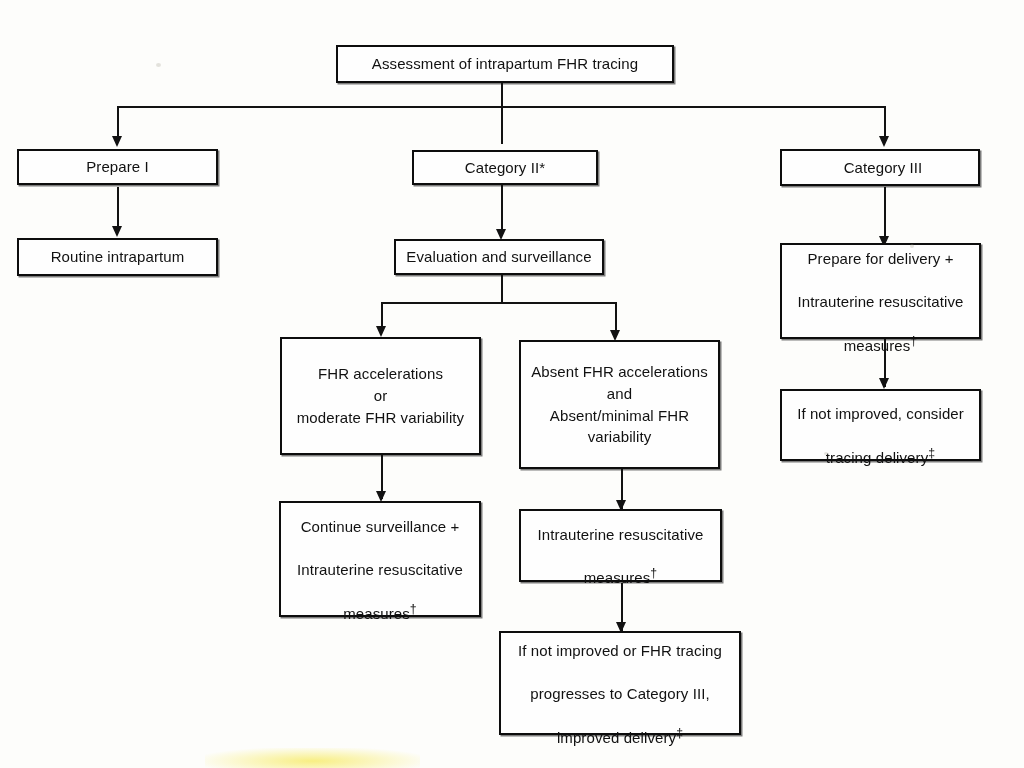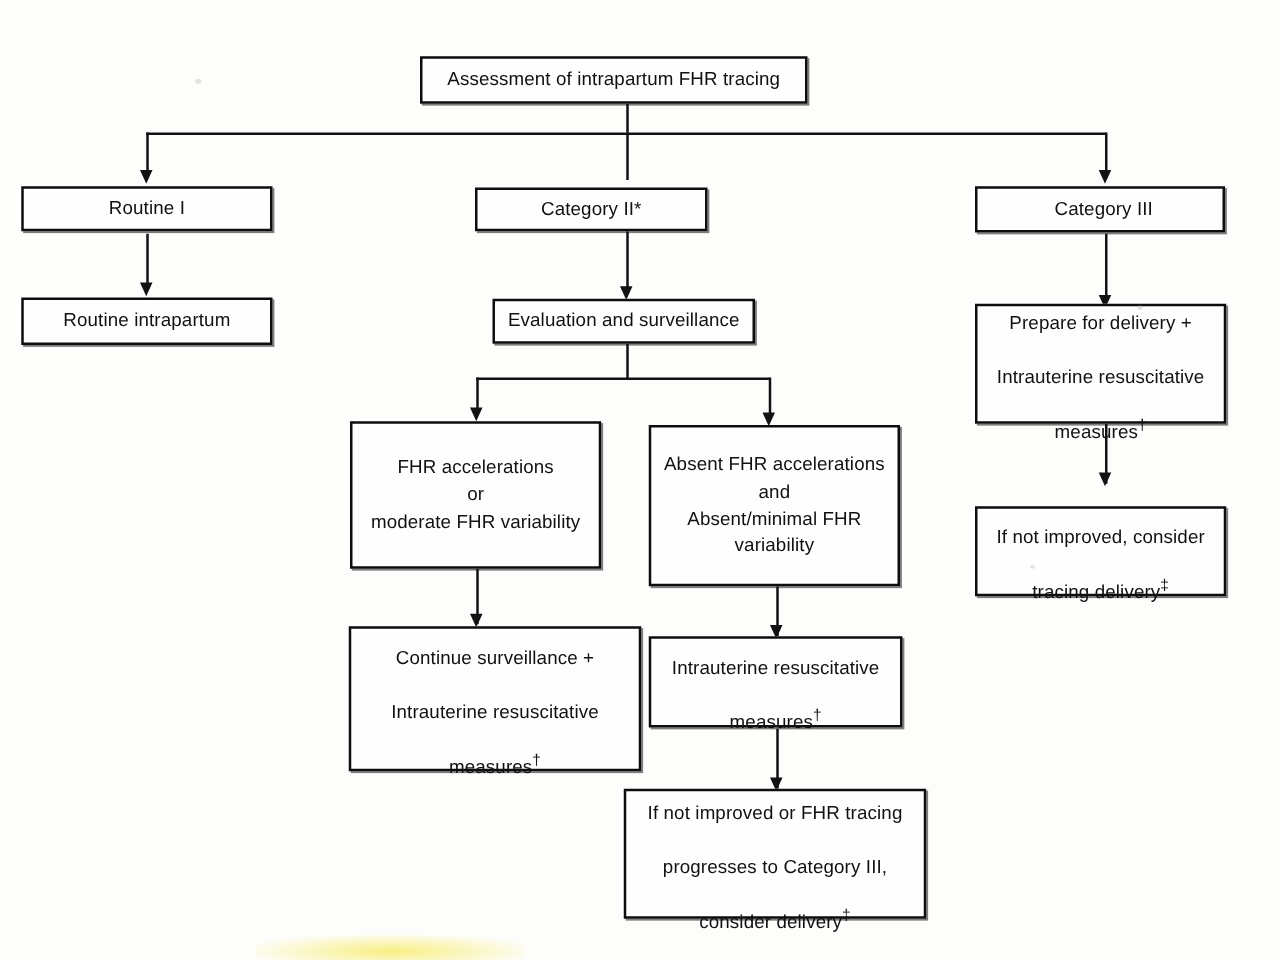--- a/index.html
+++ b/index.html
@@ -102,89 +102,89 @@
 
   <div class="vline" style="left:621px; top:583px; height:48px;"></div>
   <div class="arrowhead" style="left:616px; top:622px;"></div>
 
   <div class="vline" style="left:884px; top:187px; height:53px;"></div>
   <div class="arrowhead" style="left:879px; top:236px;"></div>
 
   <div class="vline" style="left:884px; top:339px; height:48px;"></div>
   <div class="arrowhead" style="left:879px; top:378px;"></div>
 
-  <div class="node" style="left:336px; top:45px; width:310px; height:38px;">
+  <div class="node" style="left:336px; top:45px; width:338px; height:38px;">
     <span class="txt">Assessment of intrapartum FHR tracing</span>
   </div>
 
   <div class="node" style="left:17px; top:149px; width:201px; height:36px;">
-    <span class="txt">Routine I</span>
+    <span class="txt">Prepare I</span>
   </div>
 
   <div class="node" style="left:17px; top:238px; width:201px; height:38px;">
     <span class="txt">Routine intrapartum</span>
   </div>
 
-  <div class="node" style="left:380px; top:150px; width:186px; height:35px;">
+  <div class="node" style="left:412px; top:150px; width:186px; height:35px;">
     <span class="txt">Category II*</span>
   </div>
 
   <div class="node" style="left:394px; top:239px; width:210px; height:36px;">
     <span class="txt">Evaluation and surveillance</span>
   </div>
 
   <div class="node" style="left:280px; top:337px; width:201px; height:118px;">
     <span class="txt">FHR accelerations
 or
 moderate FHR variability</span>
   </div>
 
   <div class="node" style="left:519px; top:340px; width:201px; height:129px;">
     <span class="txt">Absent FHR accelerations
 and
 Absent/minimal FHR
 variability</span>
   </div>
 
-  <div class="node" style="left:279px; top:501px; width:234px; height:116px;">
+  <div class="node" style="left:279px; top:501px; width:202px; height:116px;">
     <span class="txt">
       <span>Continue surveillance +</span><br>
       <span>Intrauterine resuscitative</span><br>
       <span>measures</span><sup>†</sup>
     </span>
   </div>
 
   <div class="node" style="left:519px; top:509px; width:203px; height:73px;">
     <span class="txt">
       <span>Intrauterine resuscitative</span><br>
       <span>measures</span><sup>†</sup>
     </span>
   </div>
 
   <div class="node" style="left:499px; top:631px; width:242px; height:104px;">
     <span class="txt">
       <span>If not improved or FHR tracing</span><br>
       <span>progresses to Category III,</span><br>
-      <span>consider delivery</span><sup>‡</sup>
+      <span>improved delivery</span><sup>‡</sup>
     </span>
   </div>
 
   <div class="node" style="left:780px; top:149px; width:200px; height:37px;padding-left:12px;">
     <span class="txt">Category III</span>
   </div>
 
   <div class="node" style="left:780px; top:243px; width:201px; height:96px;">
     <span class="txt">
       <span>Prepare for delivery +</span><br>
       <span>Intrauterine resuscitative</span><br>
       <span>measures</span><sup>†</sup>
     </span>
   </div>
 
-  <div class="node" style="left:780px; top:389px; width:201px; height:72px;margin-top:16px;">
+  <div class="node" style="left:780px; top:389px; width:201px; height:72px;">
     <span class="txt">
       <span>If not improved, consider</span><br>
       <span>tracing delivery</span><sup>‡</sup>
     </span>
   </div>
 
   <div class="smudge" style="left:205px; top:748px; width:215px; height:26px;"></div>
   <div class="speck" style="left:156px; top:63px; width:5px; height:4px;"></div>
   <div class="speck" style="left:910px; top:244px; width:4px; height:4px;"></div>
   <div class="speck" style="left:824px; top:452px; width:4px; height:3px;"></div>

